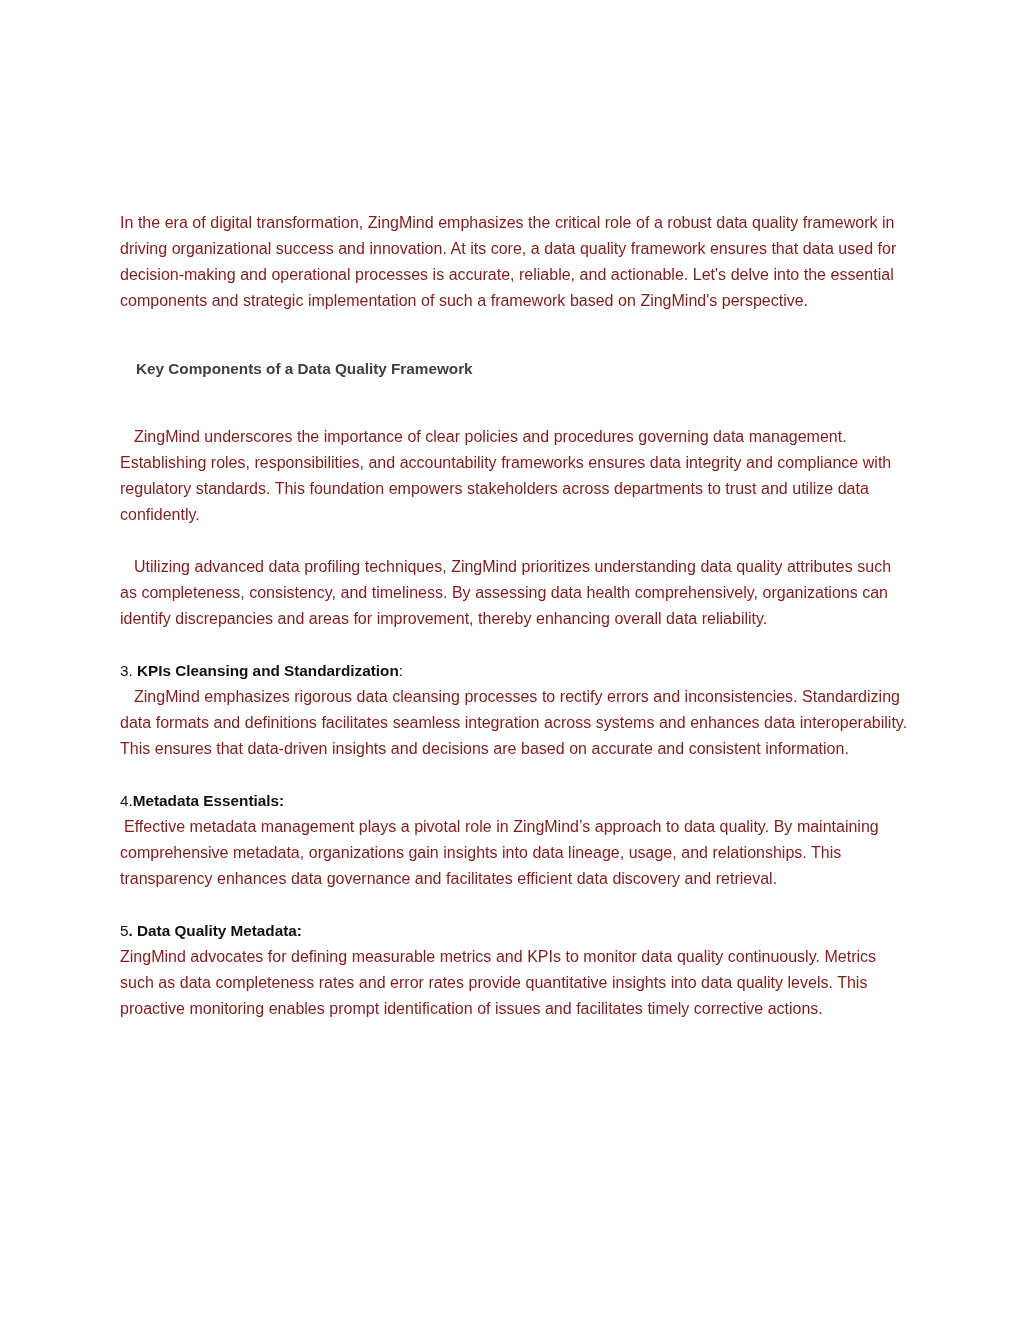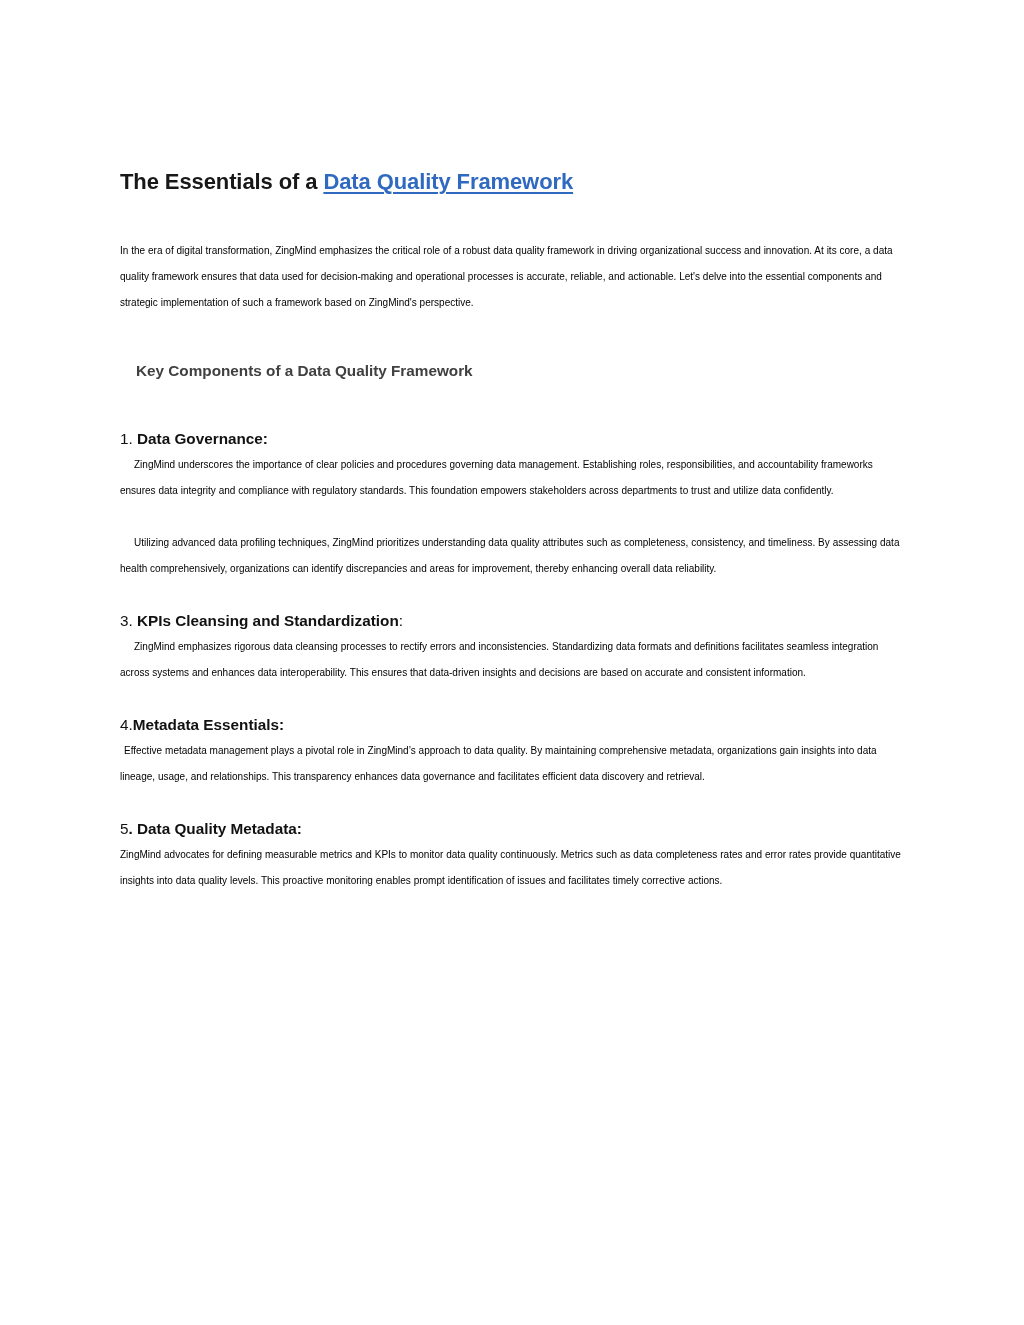--- a/index.html
+++ b/index.html
@@ -48,23 +48,23 @@
   .doc-title .title-link {
     color: #3069C0;
     text-decoration: underline;
     text-underline-offset: 3px;
     text-decoration-thickness: 2px;
     cursor: pointer;
   }
 
   
   .para {
-    font-size: 10px;
+    font-size: 16px;
     line-height: 26px;
-    color: #000000;
+    color: #7f1d1d;
     margin: 0;
     text-align: left;
     word-spacing: 0.1px;
   }
 
   .section-heading {
     font-size: 15.3px;
     line-height: 26px;
     color: #111111;
     margin: 0;
@@ -97,34 +97,32 @@
   
   .gap-title  { height: 42px; }
   .gap-block  { height: 26px; }
 </style>
 </head>
 <body>
 
 <div class="page">
   <div class="content">
 
-    <h1 class="doc-title"><span class="title-plain">The Essentials of a </span><a class="title-link" href="#">Data Quality Framework</a></h1>
 
     <div class="gap-title"></div>
 
     <p class="para">In the era of digital transformation, ZingMind emphasizes the critical role of a robust data quality framework in driving organizational success and innovation. At its core, a data quality framework ensures that data used for decision-making and operational processes is accurate, reliable, and actionable. Let's delve into the essential components and strategic implementation of such a framework based on ZingMind's perspective.</p>
 
     <div class="gap-block"></div>
 
     <p class="sub-heading">Key Components of a Data Quality Framework</p>
 
     <div class="gap-block"></div>
 
     <div class="section">
-      <p class="section-heading"><span class="num">1. </span><span class="label">Data Governance:</span><span class="tail"></span></p>
       <p class="para indent-first">ZingMind underscores the importance of clear policies and procedures governing data management. Establishing roles, responsibilities, and accountability frameworks ensures data integrity and compliance with regulatory standards. This foundation empowers stakeholders across departments to trust and utilize data confidently.</p>
     </div>
 
     <div class="gap-block"></div>
 
     <div class="section">
       <p class="para indent-first">Utilizing advanced data profiling techniques, ZingMind prioritizes understanding data quality attributes such as completeness, consistency, and timeliness. By assessing data health comprehensively, organizations can identify discrepancies and areas for improvement, thereby enhancing overall data reliability.</p>
     </div>
 
     <div class="gap-block"></div>

